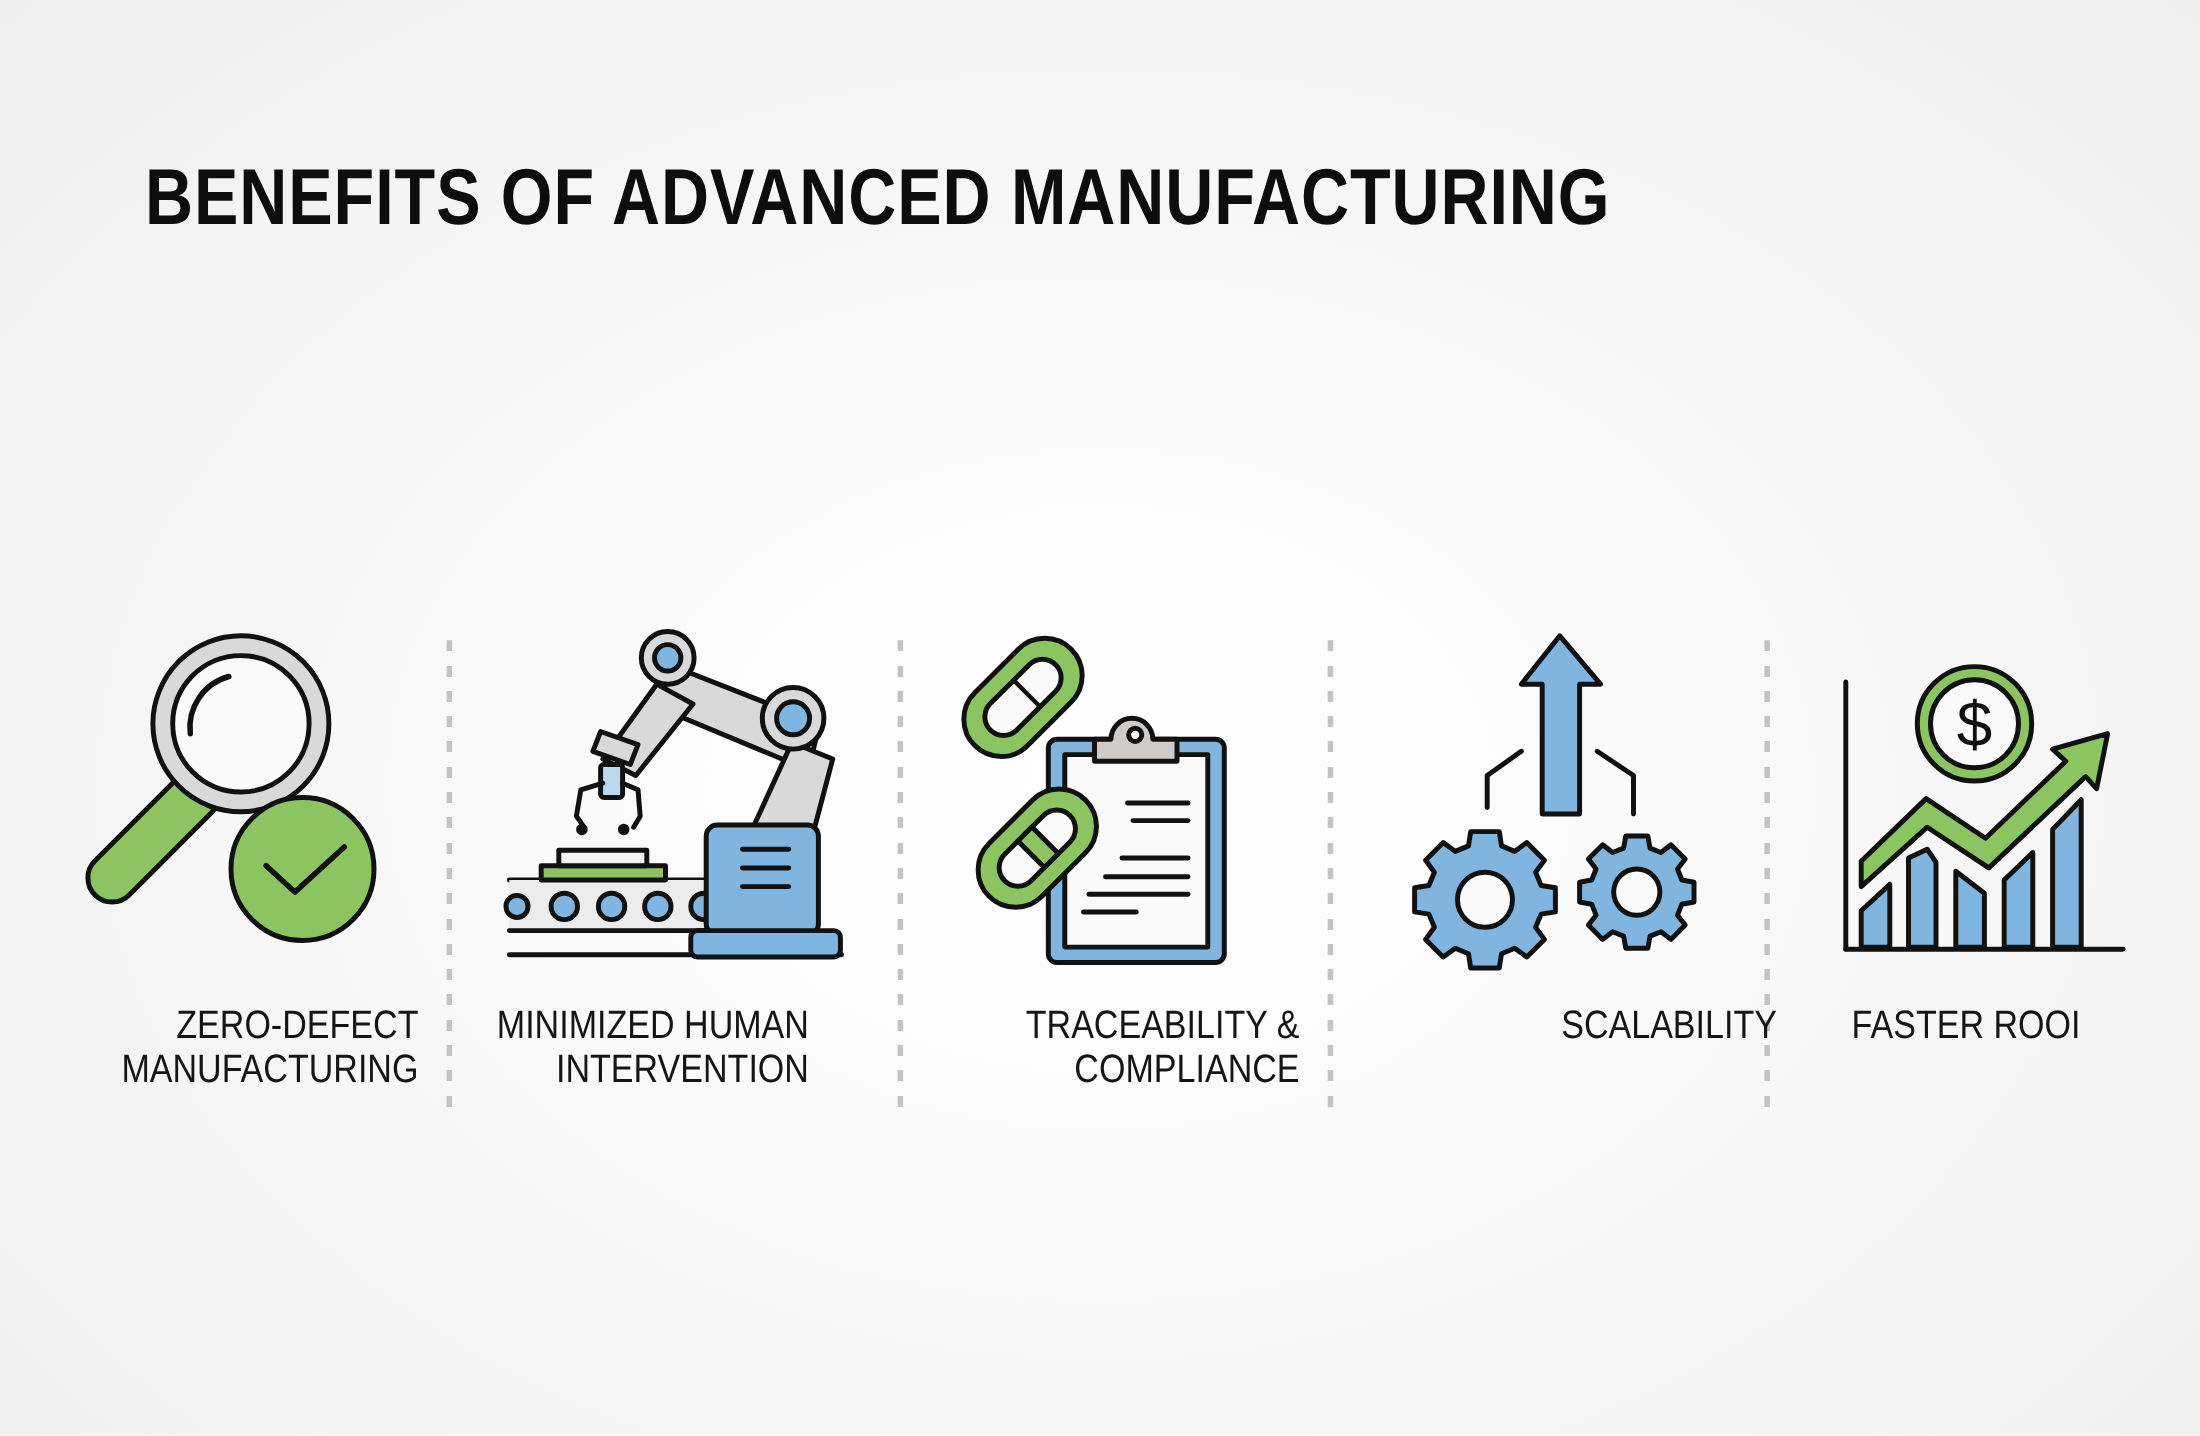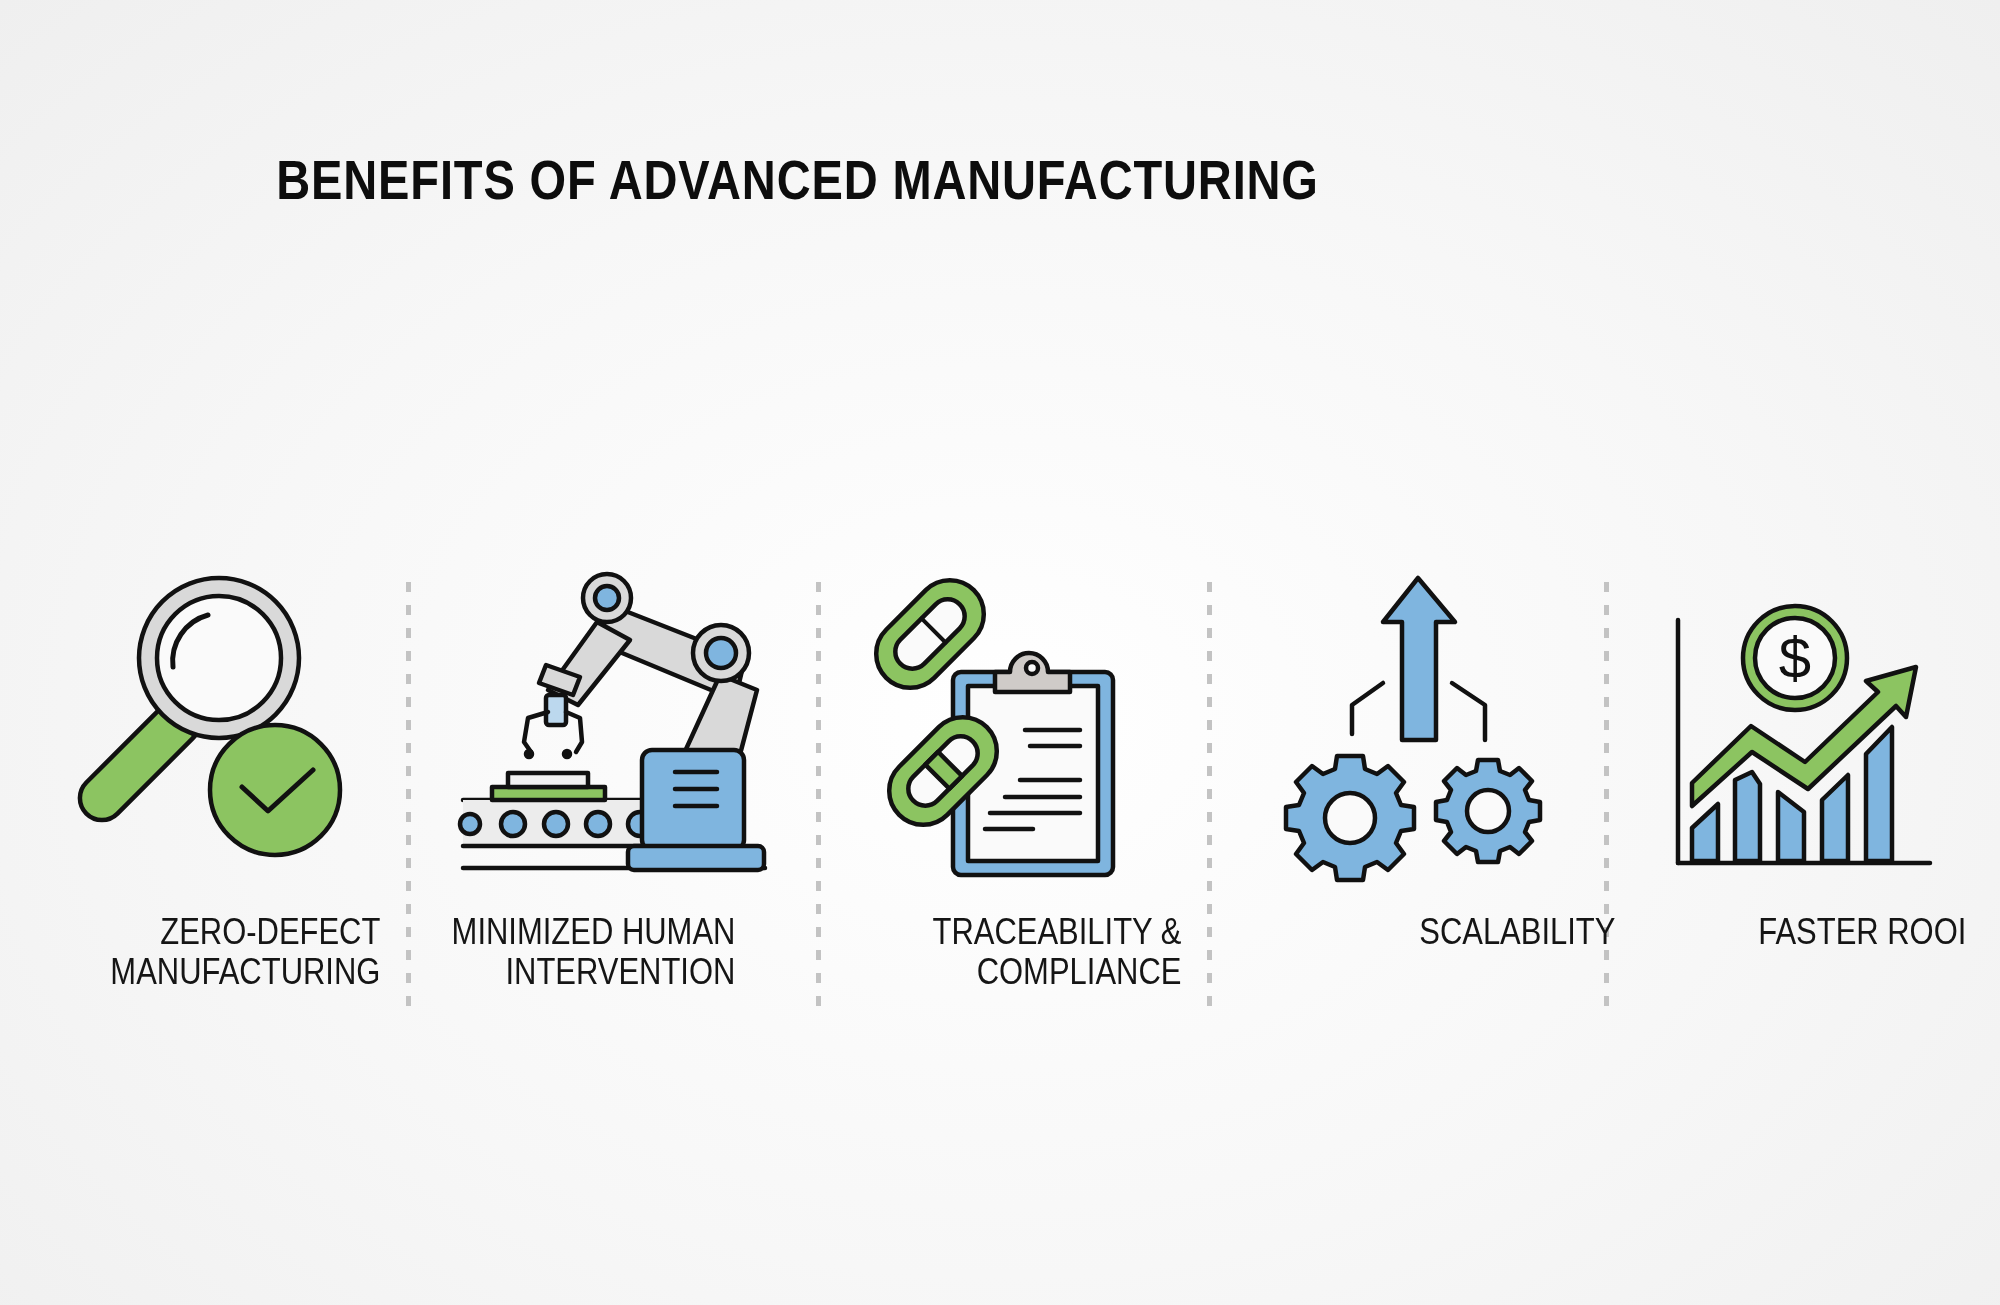--- a/index.html
+++ b/index.html
@@ -5,21 +5,21 @@
   html, body { margin:0; padding:0; }
   body {
     width:2000px; height:1305px; overflow:hidden; position:relative;
     background: radial-gradient(ellipse at 50% 55%, #ffffff 0%, #f7f7f7 55%, #efefef 100%);
     font-family: "Liberation Sans", "DejaVu Sans", sans-serif;
     color:#111;
   }
   .title {
     position:absolute; left:0; width:1596px; top:140px; height:80px;
     text-align:center; line-height:80px;
-    font-size:56px; font-weight:bold; letter-spacing:1px; color:#0d0d0d;
+    font-size:72px; font-weight:bold; letter-spacing:1px; color:#0d0d0d;
   }
   .title span { display:inline-block; transform:scaleX(0.84); transform-origin:center; }
   .icons { position:absolute; left:0; top:0; width:2000px; height:1305px; }
   .divider {
     position:absolute; top:582px; width:5px; height:428px;
     background: repeating-linear-gradient(to bottom, #c3c3c3 0, #c3c3c3 10px, transparent 10px, transparent 23px);
   }
   .label {
     position:absolute; top:912px; width:380px; margin-left:-190px;
     text-align:right; font-size:36px; line-height:40px; color:#151515;
@@ -169,15 +169,15 @@
   <span>MINIMIZED HUMAN</span>
   <span>INTERVENTION</span>
 </div>
 <div class="label" style="left:1018px">
   <span>TRACEABILITY &amp;</span>
   <span>COMPLIANCE</span>
 </div>
 <div class="label" style="left:1452px">
   <span>SCALABILITY</span>
 </div>
-<div class="label" style="left:1803px">
+<div class="label" style="left:1728px">
   <span>FASTER ROOI</span>
 </div>
 
 </body></html>

